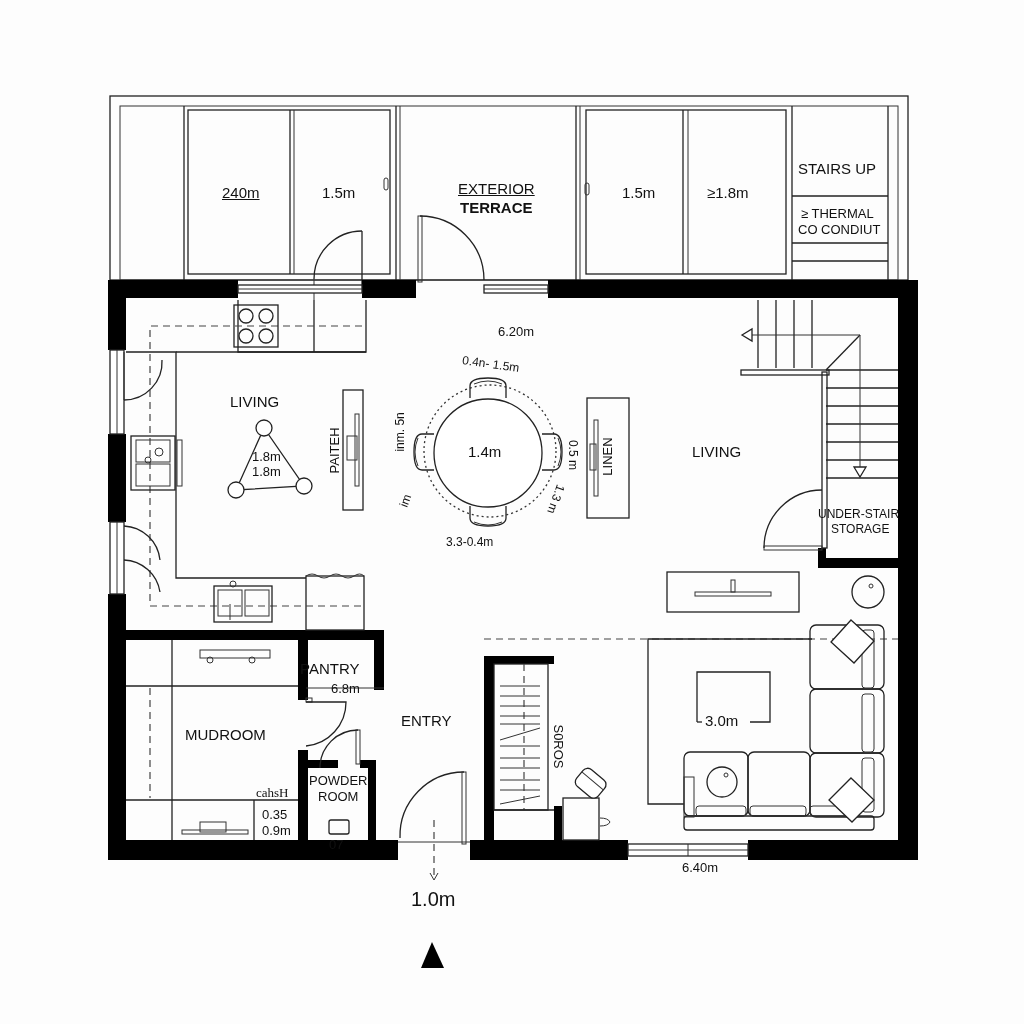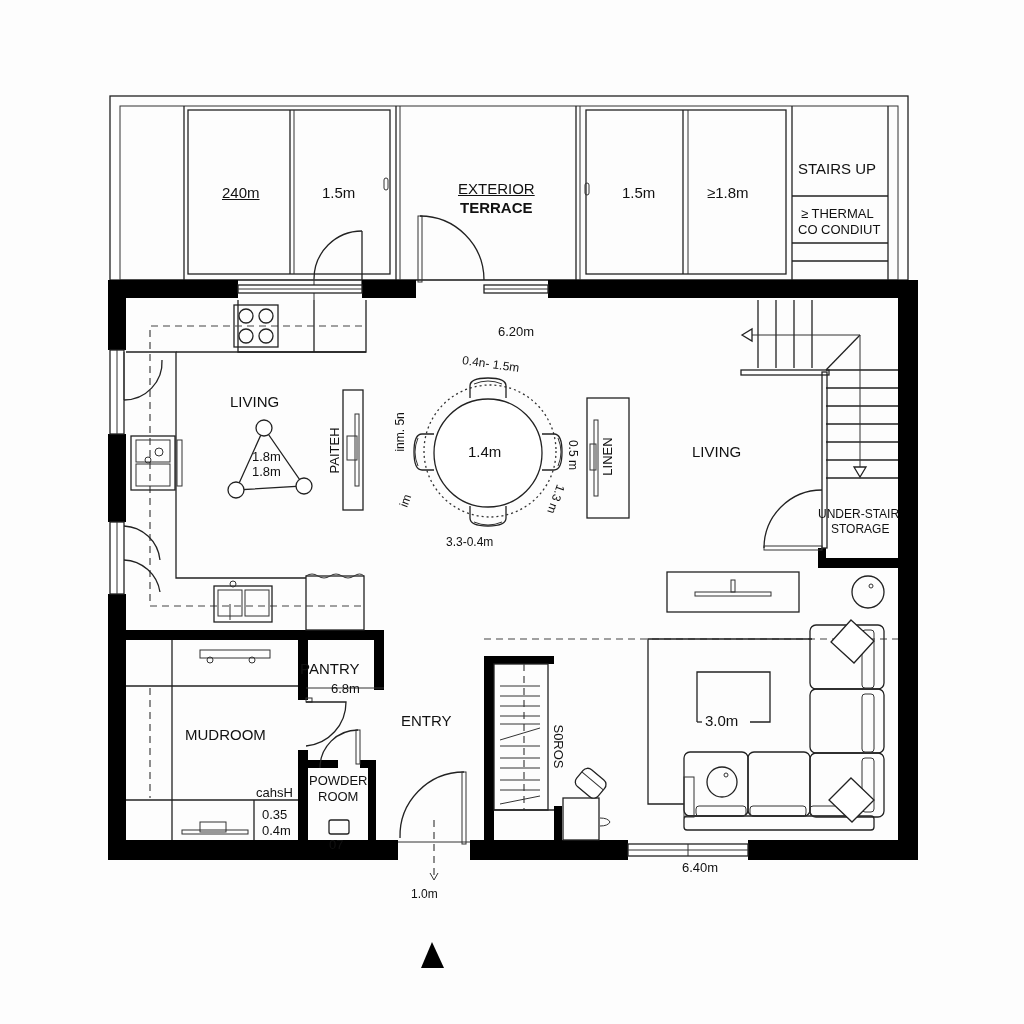--- a/index.html
+++ b/index.html
@@ -5,21 +5,21 @@
   html, body { margin: 0; padding: 0; background: #fdfdfd; }
   body { width: 1024px; height: 1024px; overflow: hidden; position: relative; font-family: "Liberation Sans", sans-serif; }
   svg { position: absolute; left: 0; top: 0; }
   .ln { stroke: #222; stroke-width: 1.3; fill: none; }
   .thin { stroke: #333; stroke-width: 1; fill: none; }
   .dash { stroke: #444; stroke-width: 1.2; fill: none; stroke-dasharray: 7 5; }
   .dot { stroke: #333; stroke-width: 1.3; fill: none; stroke-dasharray: 2 3; }
   .wall { fill: #000; }
   .fill-w { fill: #fff; stroke: #222; stroke-width: 1.3; }
   .lbl { position: absolute; color: #111; white-space: nowrap; line-height: 1.15; text-align: center; }
-  .lbl.lg { font-size: 12px; }
+  .lbl.lg { font-size: 20px; }
   .lbl.md { font-size: 15px; }
   .lbl.sm { font-size: 13px; }
   .lbl.xs { font-size: 12px; }
   .rot90 { transform: rotate(-90deg); transform-origin: center; }
   .rot90r { transform: rotate(90deg); transform-origin: center; }
 </style>
 </head>
 <body>
 
 <svg width="1024" height="1024" viewBox="0 0 1024 1024">
@@ -330,23 +330,23 @@
 <div class="lbl sm rot90" style="left:588px;top:449px;width:40px;">LINEN</div>
 
 <div class="lbl md" style="left:692px;top:443px;">LIVING</div>
 <div class="lbl xs" style="left:818px;top:508px;">UNDER-STAIR</div>
 <div class="lbl xs" style="left:831px;top:523px;">STORAGE</div>
 <div class="lbl md" style="left:705px;top:712px;">3.0m</div>
 
 <div class="lbl md" style="left:300px;top:660px;">PANTRY</div>
 <div class="lbl sm" style="left:331px;top:682px;">6.8m</div>
 <div class="lbl md" style="left:185px;top:726px;">MUDROOM</div>
-<div class="lbl sm" style="left:256px;top:786px;">cahsH</div>
+<div class="lbl sm" style="left:256px;top:786px;font-family:Liberation Serif, serif;">cahsH</div>
 <div class="lbl sm" style="left:262px;top:808px;">0.35</div>
-<div class="lbl sm" style="left:262px;top:824px;">0.4m</div>
+<div class="lbl sm" style="left:262px;top:824px;">0.9m</div>
 <div class="lbl sm" style="left:309px;top:774px;text-align:right;">POWDER</div>
 <div class="lbl sm" style="left:318px;top:790px;">ROOM</div>
 <div class="lbl sm" style="left:329px;top:838px;">07</div>
 
 <div class="lbl md" style="left:401px;top:712px;">ENTRY</div>
 <div class="lbl sm rot90r" style="left:538px;top:737px;width:40px;">S0ROS</div>
 <div class="lbl lg" style="left:411px;top:888px;">1.0m</div>
 <div class="lbl sm" style="left:682px;top:861px;">6.40m</div>
 
 </body></html>

